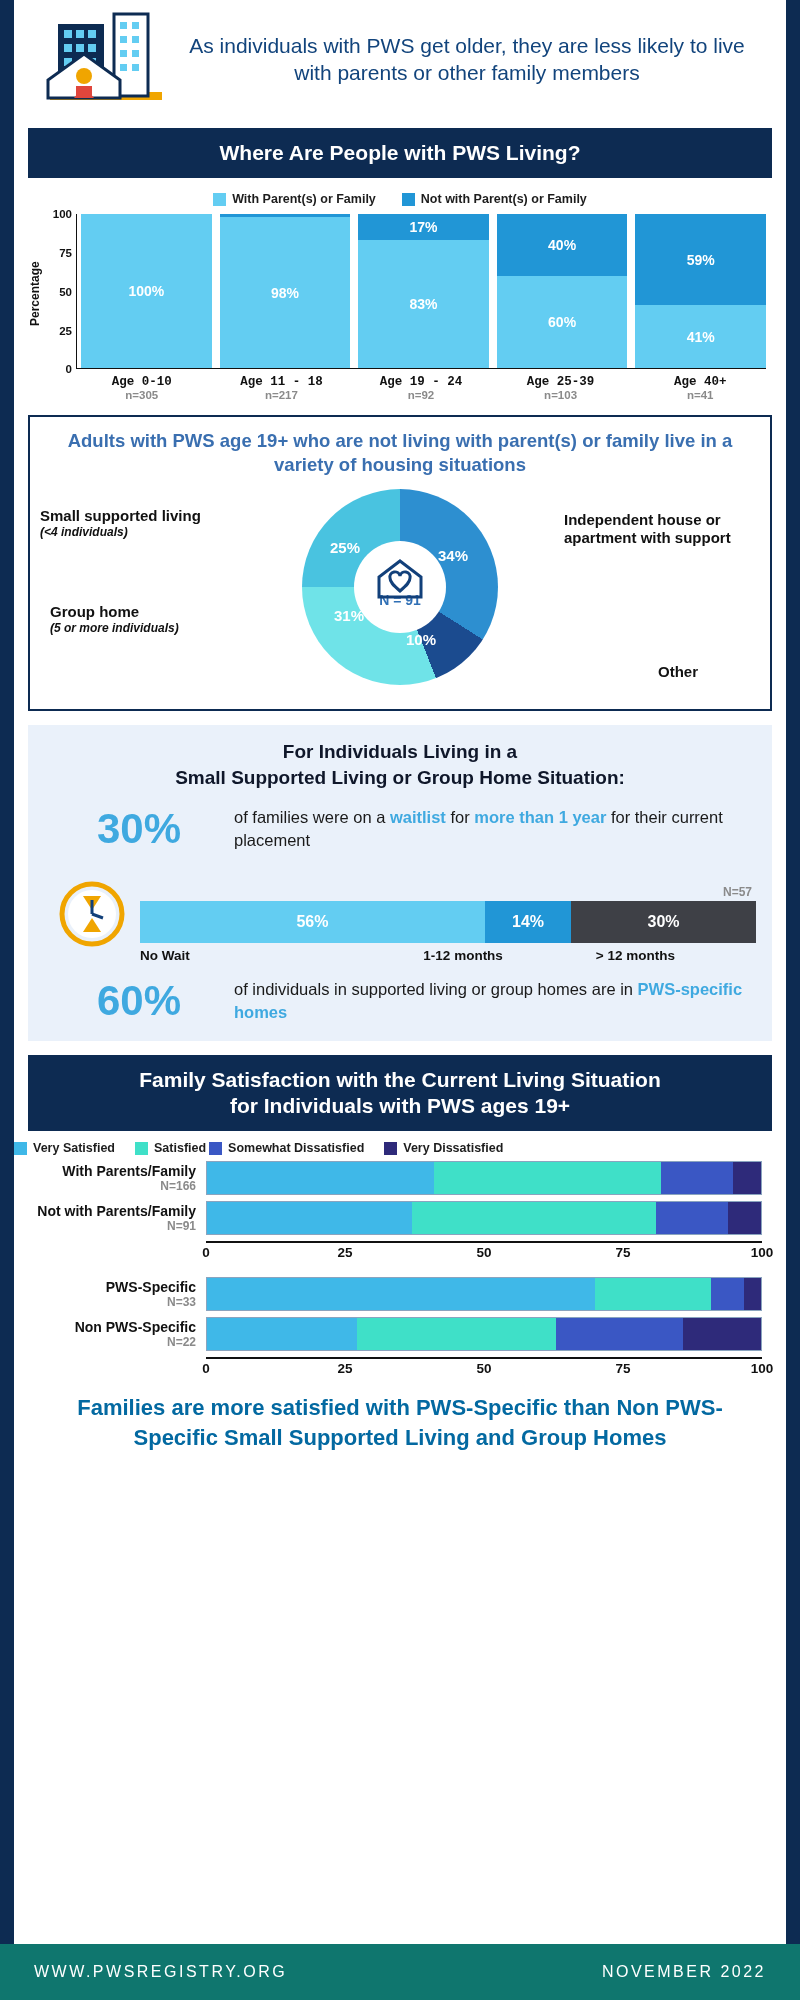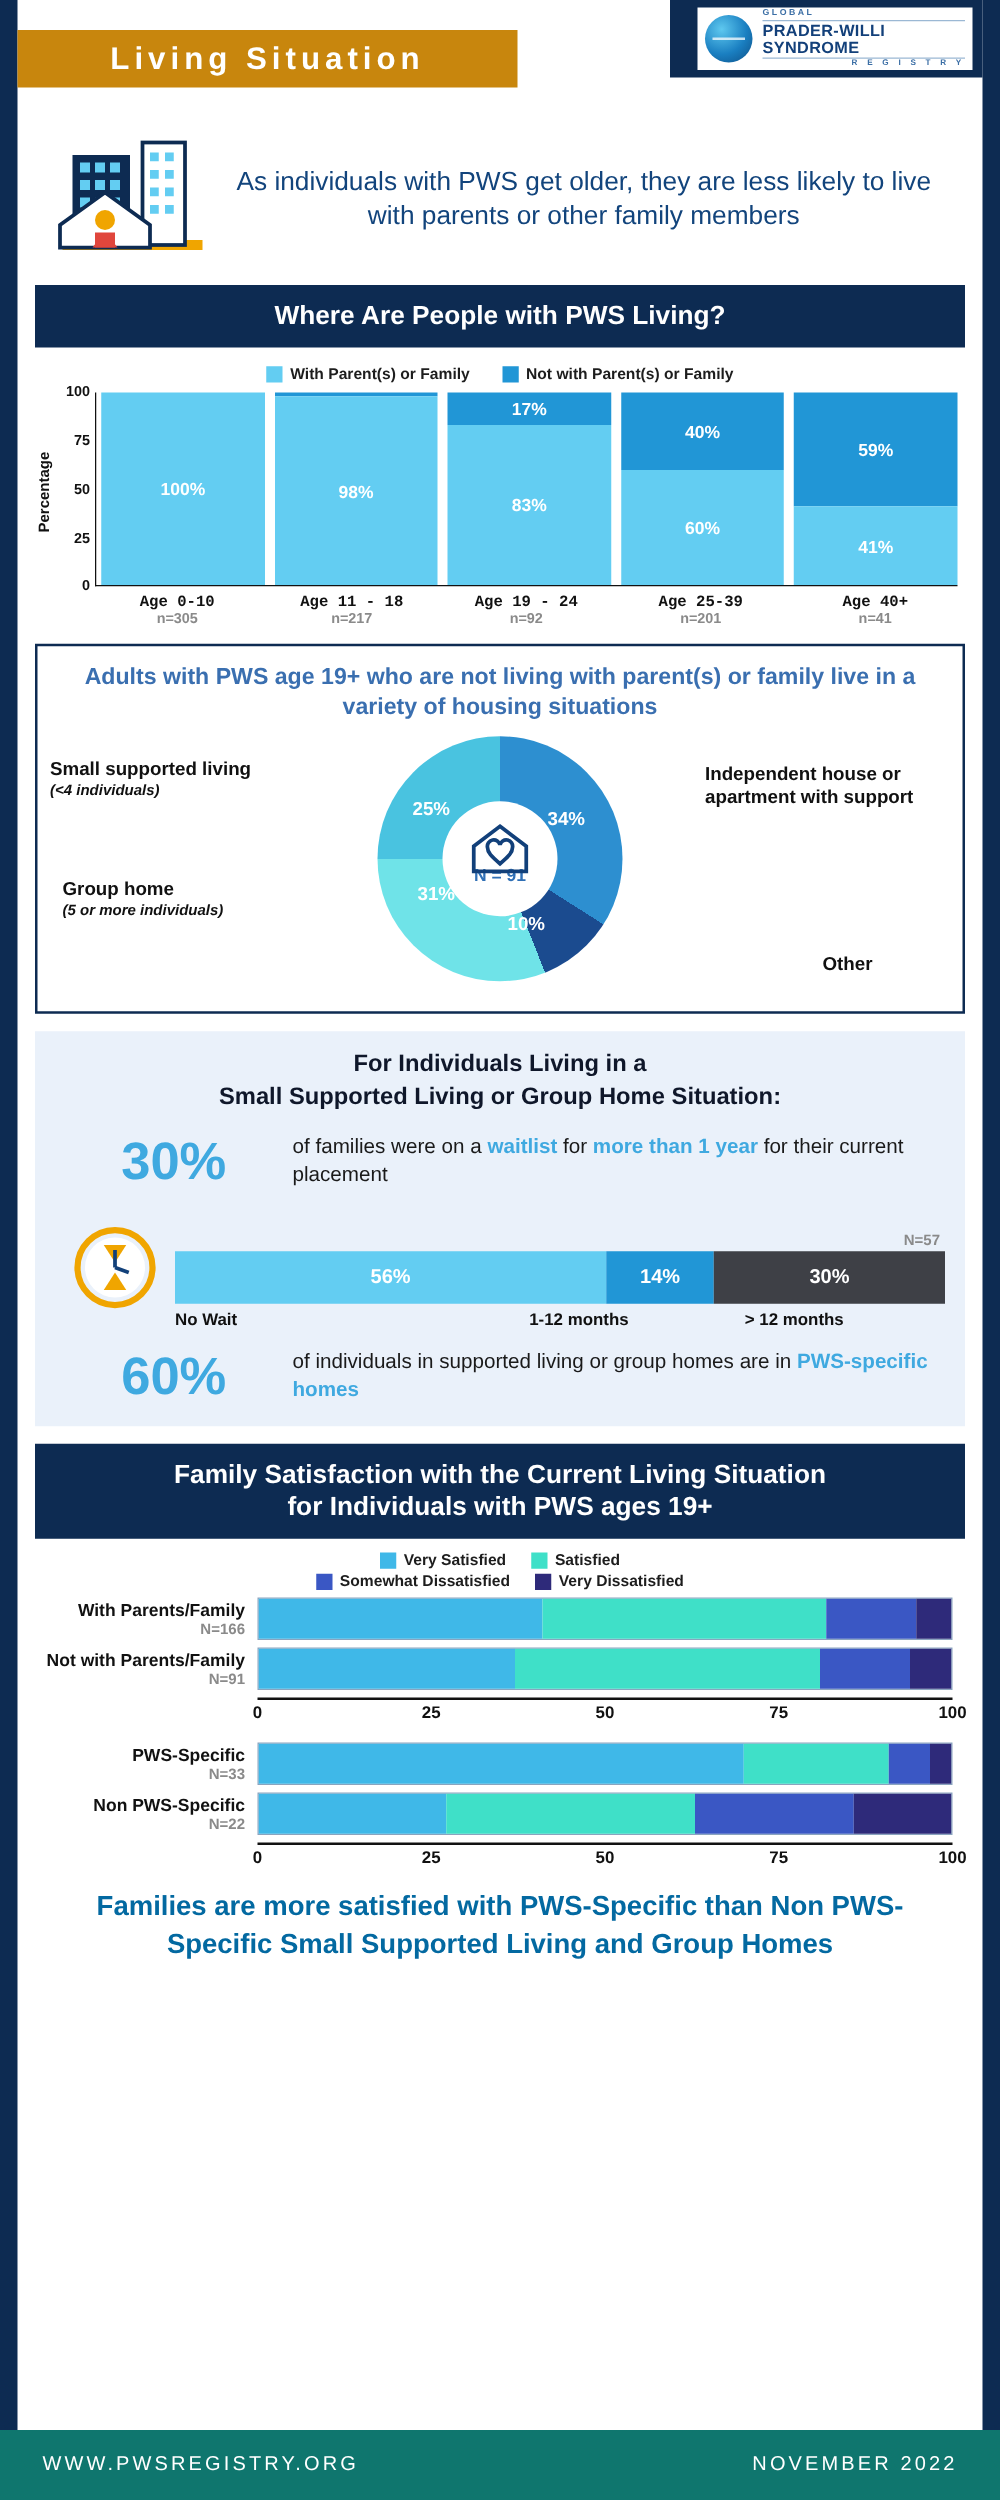--- a/index.html
+++ b/index.html
@@ -154,21 +154,21 @@
 
   .wait-row { display: flex; align-items: center; margin-top: 12px; }
   .clock { width: 96px; flex: 0 0 auto; display:flex; justify-content:center; }
   .wait-bar-wrap { flex: 1; position: relative; margin-top: 36px; }
   .nlabel { position: absolute; right: 4px; top: -16px; font-size: 12px; color: #8a8a8a; font-weight: bold; }
   .wait-bar { display: flex; height: 42px; }
   .wb { display: flex; align-items: center; justify-content: center; color: #fff; font-weight: bold; font-size: 16px; }
   .wait-labels { display: flex; margin-top: 5px; font-size: 13.5px; font-weight: bold; color: #111; }
 
   
-  .sat-legend { display: flex; flex-direction: column; align-items: center; gap: 3px; margin-top: 10px; }
+  .sat-legend { display: flex; flex-direction: row; align-items: center; gap: 3px; margin-top: 10px; }
   .sat-legend-row { display: flex; gap: 20px; }
   .sat-chart { padding: 6px 24px 0 14px; }
   .sat-row { display: flex; align-items: center; margin-bottom: 6px; }
   .sat-label { width: 178px; text-align: right; padding-right: 10px; }
   .sat-label .nm { font-size: 14px; font-weight: bold; color: #111; }
   .sat-label .n { font-size: 12px; font-weight: bold; color: #8a8a8a; }
   .sat-bar { flex: 1; height: 34px; display: flex; border: 1px solid #8aa4bf; }
   .sat-seg { height: 100%; }
   .axis-row { display: flex; margin-top: 2px; }
   .axis-spacer { width: 178px; flex: 0 0 auto; }
@@ -187,36 +187,20 @@
     display: flex; align-items: center; justify-content: space-between;
     padding: 0 34px;
     font-size: 16px; letter-spacing: 2.5px;
   }
 </style>
 </head>
 <body>
 
 <div class="page">
 
-  <div class="header">
-    <div class="header-bar-blue"></div>
-    <div class="logo-box">
-      <div class="logo-globe"></div>
-      <div class="logo-text">
-        <div class="l1">GLOBAL</div>
-        <div class="logo-rule"></div>
-        <div class="l2">PRADER-WILLI SYNDROME</div>
-        <div class="logo-rule"></div>
-        <div class="l3">R E G I S T R Y</div>
-      </div>
-    </div>
-    <div class="title-band">
-      <span>Living Situation</span>
-    </div>
-  </div>
 
   <div class="intro">
     <div class="intro-icon">
       <svg width="150" height="108" viewBox="0 0 150 108">
         <rect x="22" y="86" width="112" height="8" fill="#f0a500"></rect>
         <rect x="30" y="18" width="46" height="72" fill="#0d2b52"></rect>
         <rect x="36" y="24" width="8" height="8" fill="#63cdf2"></rect>
           <rect x="48" y="24" width="8" height="8" fill="#63cdf2"></rect>
           <rect x="60" y="24" width="8" height="8" fill="#63cdf2"></rect>
         <rect x="36" y="38" width="8" height="8" fill="#63cdf2"></rect>
@@ -299,21 +283,21 @@
     <div class="xlab">
       <div class="name">Age 11 - 18</div>
       <div class="n">n=217</div>
     </div>
     <div class="xlab">
       <div class="name">Age 19 - 24</div>
       <div class="n">n=92</div>
     </div>
     <div class="xlab">
       <div class="name">Age 25-39</div>
-      <div class="n">n=201</div>
+      <div class="n">n=103</div>
     </div>
     <div class="xlab">
       <div class="name">Age 40+</div>
       <div class="n">n=41</div>
     </div>
   </div>
 
   <div class="pie-panel">
     <div class="pie-title">Adults with PWS age 19+ who are not living with parent(s) or family live in a variety of housing situations</div>
     <div class="pie-area">

